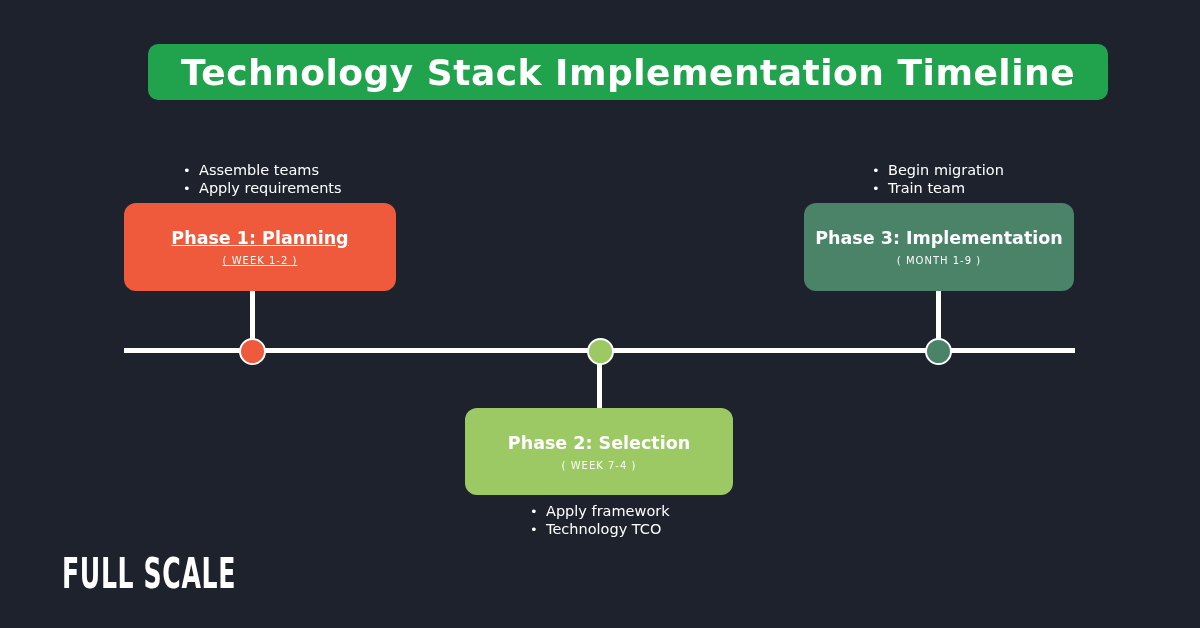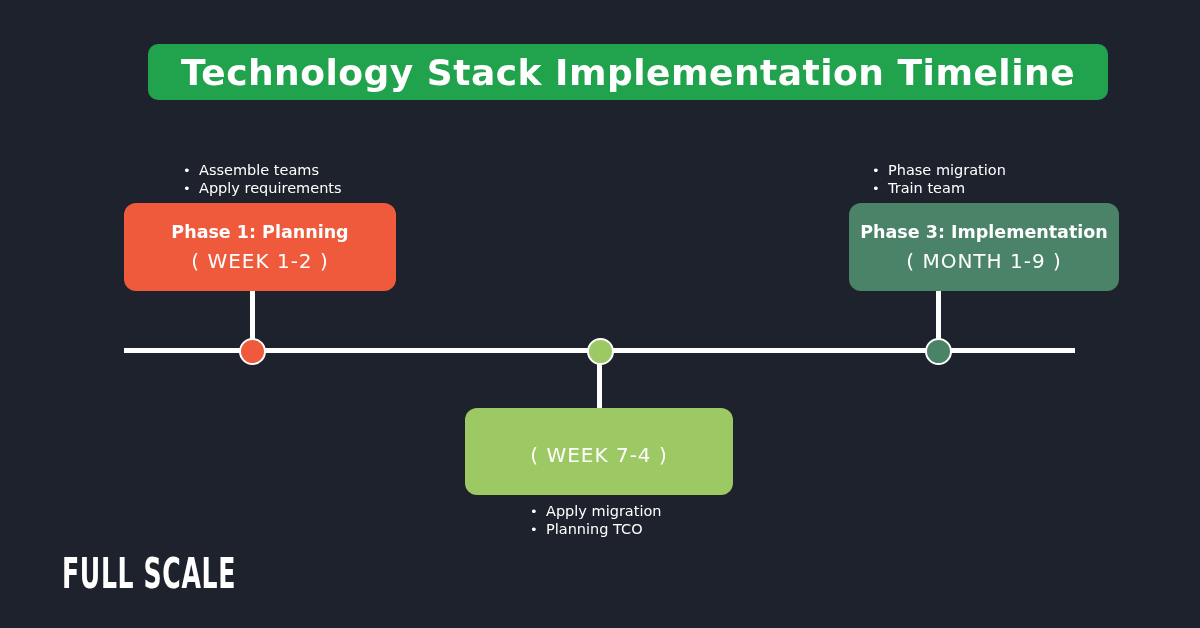--- a/index.html
+++ b/index.html
@@ -30,25 +30,25 @@
   .bullet-marker { width: 16px; flex: 0 0 16px; font-size: 13px; }
 
   
   .phase-card {
     position: absolute;
     width: 272px; height: 88px;
     border-radius: 12px;
     display: flex; flex-direction: column; align-items: center; justify-content: center;
     color: #FFFFFF; text-align: center;
   }
-  .card-p1 { left: 124px; top: 203px; }
+  .card-p1 { left: 124px; top: 203px; text-decoration: underline; }
   .card-p2 { left: 465px; top: 408px; width: 268px; height: 87px; }
-  .card-p3 { left: 849px; top: 203px; width: 270px; }
+  .card-p3 { left: 804px; top: 203px; width: 270px; }
   .phase-title { font-weight: bold; font-size: 17.5px; line-height: 20px; }
-  .phase-duration { font-size: 20px; letter-spacing: 1px; margin-top: 7px; }
+  .phase-duration { font-size: 10px; letter-spacing: 1px; margin-top: 7px; }
 
   
   .timeline-line {
     position: absolute; left: 124px; top: 348px;
     width: 951px; height: 5px; background: #FFFFFF;
   }
   .connector { position: absolute; width: 5px; background: #FFFFFF; }
   .conn-p1 { left: 250px; top: 291px; height: 60px; }
   .conn-p2 { left: 597px; top: 351px; height: 57px; }
   .conn-p3 { left: 936px; top: 291px; height: 60px; }
@@ -86,21 +86,21 @@
     </div>
     <div class="bullet-row">
       <span class="bullet-marker">•</span>
       <span>Apply requirements</span>
     </div>
   </div>
 
   <div class="bullets" style="left:872px; top:162px;">
     <div class="bullet-row">
       <span class="bullet-marker">•</span>
-      <span>Phase migration</span>
+      <span>Begin migration</span>
     </div>
     <div class="bullet-row">
       <span class="bullet-marker">•</span>
       <span>Train team</span>
     </div>
   </div>
 
   <div class="phase-card card-p1" style="background: rgb(238, 90, 59);">
     <div class="phase-title">Phase 1: Planning</div>
     <div class="phase-duration">( WEEK 1-2 )</div>
@@ -113,29 +113,30 @@
 
   <div class="connector conn-p1"></div>
   <div class="connector conn-p2"></div>
   <div class="connector conn-p3"></div>
   <div class="timeline-line"></div>
   <div class="timeline-dot dot-p1" style="background: rgb(238, 90, 59);"></div>
   <div class="timeline-dot dot-p2" style="background: rgb(156, 201, 99);"></div>
   <div class="timeline-dot dot-p3" style="background: rgb(74, 131, 103);"></div>
 
   <div class="phase-card card-p2" style="background: rgb(156, 201, 99);">
+    <div class="phase-title">Phase 2: Selection</div>
     <div class="phase-duration">( WEEK 7-4 )</div>
   </div>
 
   <div class="bullets" style="left:530px; top:503px;">
     <div class="bullet-row">
       <span class="bullet-marker">•</span>
-      <span>Apply migration</span>
+      <span>Apply framework</span>
     </div>
     <div class="bullet-row">
       <span class="bullet-marker">•</span>
-      <span>Planning TCO</span>
+      <span>Technology TCO</span>
     </div>
   </div>
 
   <div class="logo">FULL SCALE</div>
 
 </div>
 
 </body></html>

